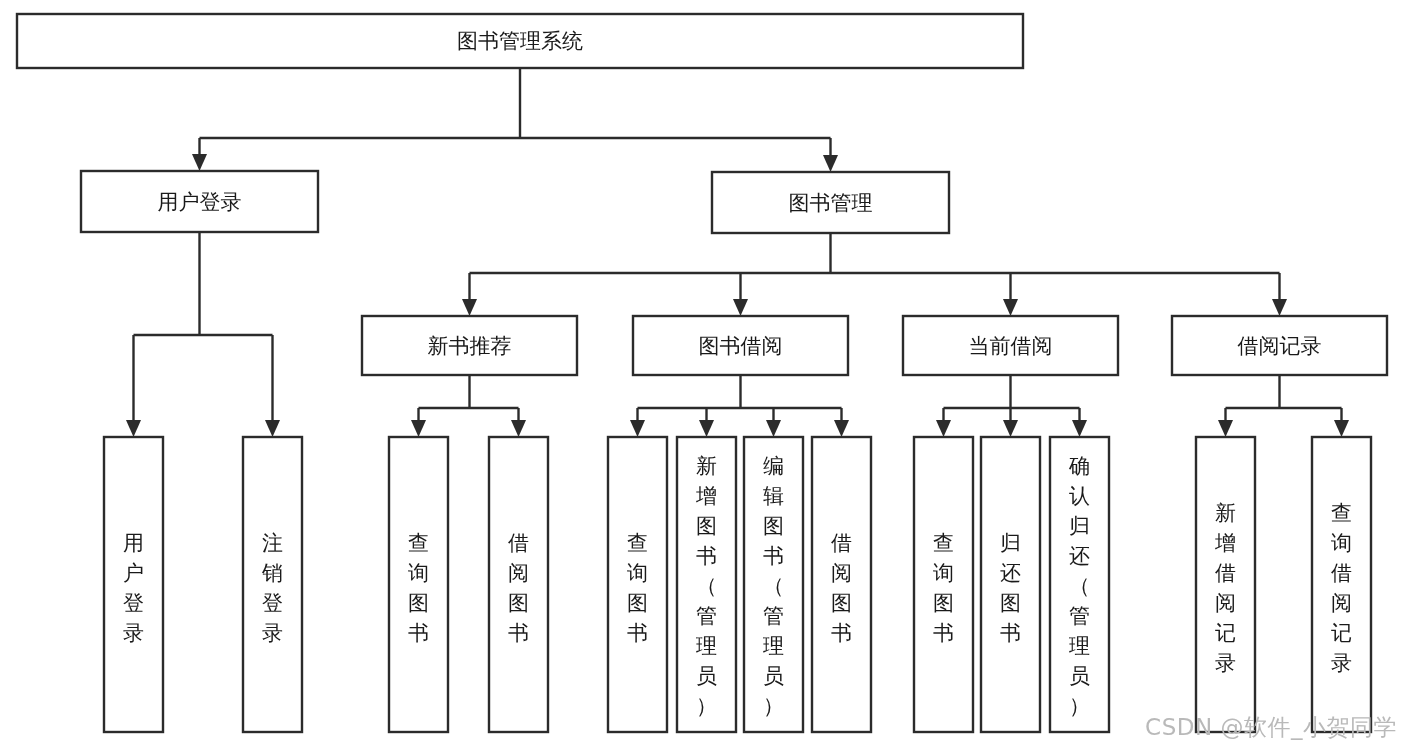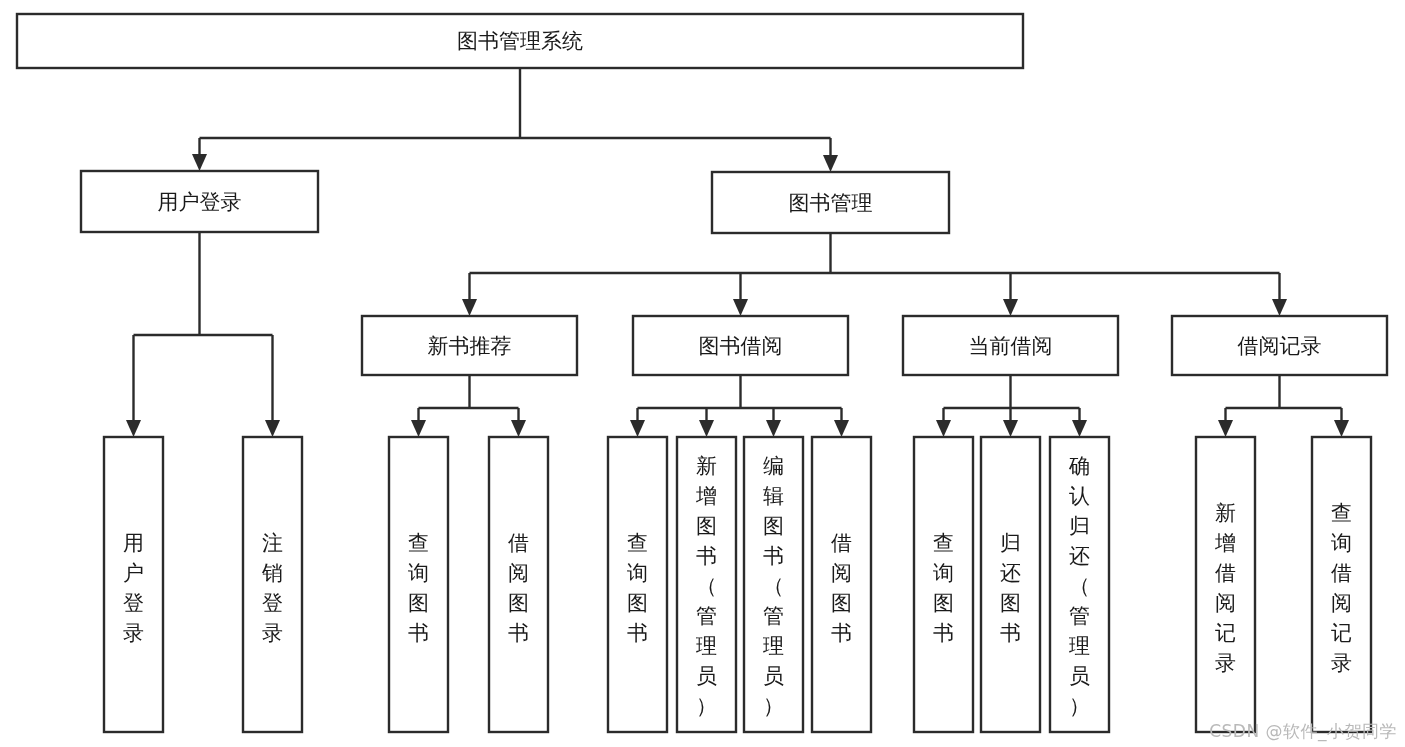--- a/index.html
+++ b/index.html
@@ -52,21 +52,21 @@
     font-family: "DejaVu Sans", "Liberation Sans", sans-serif;
     font-size: 21px;
     fill: #1a1a1a;
     text-anchor: middle;
   }
   .watermark-text {
     position: absolute;
     right: 8px;
     bottom: 4px;
     font-family: "DejaVu Sans", "Liberation Sans", sans-serif;
-    font-size: 17px;
+    font-size: 23px;
     color: #b9b9b9;
     white-space: nowrap;
     letter-spacing: 0.5px;
     user-select: none;
   }
 </style>
 </head>
 <body>
 
 <div id="diagram-root">

